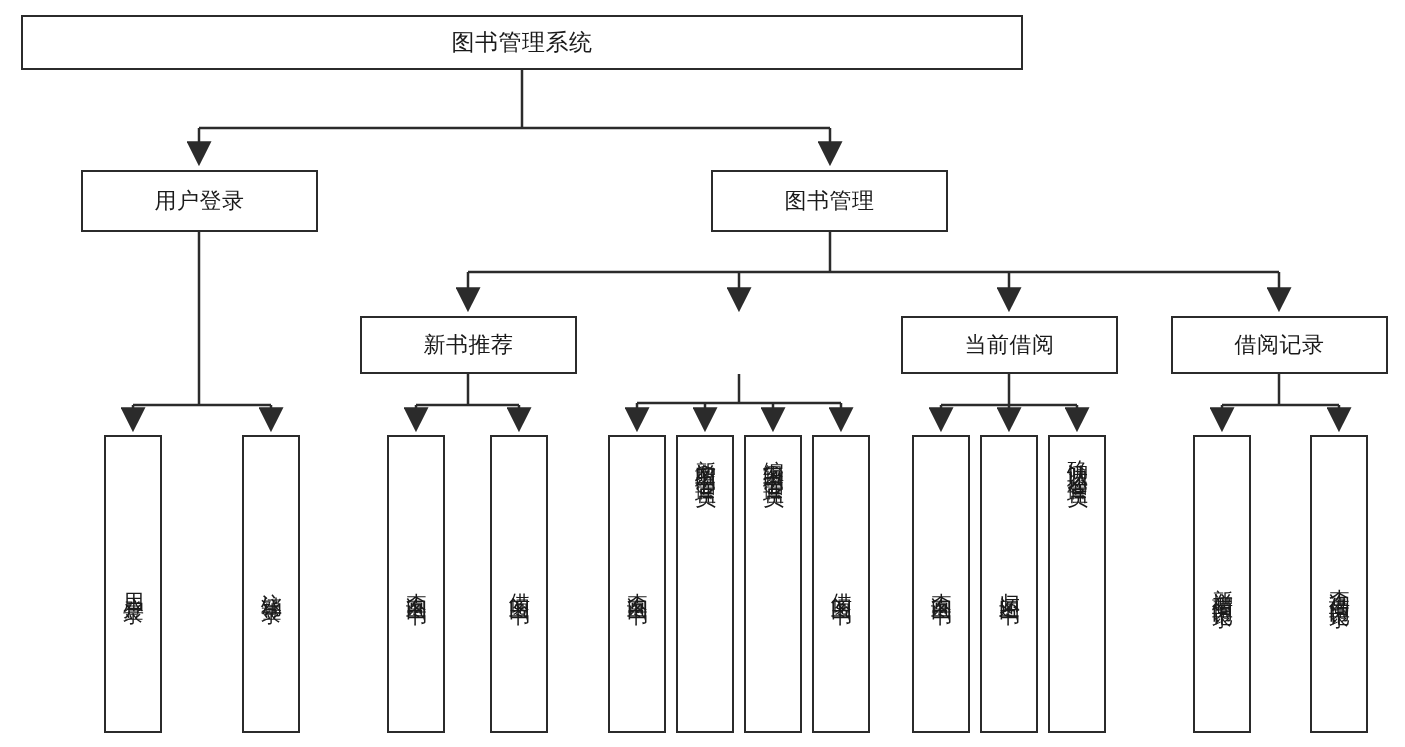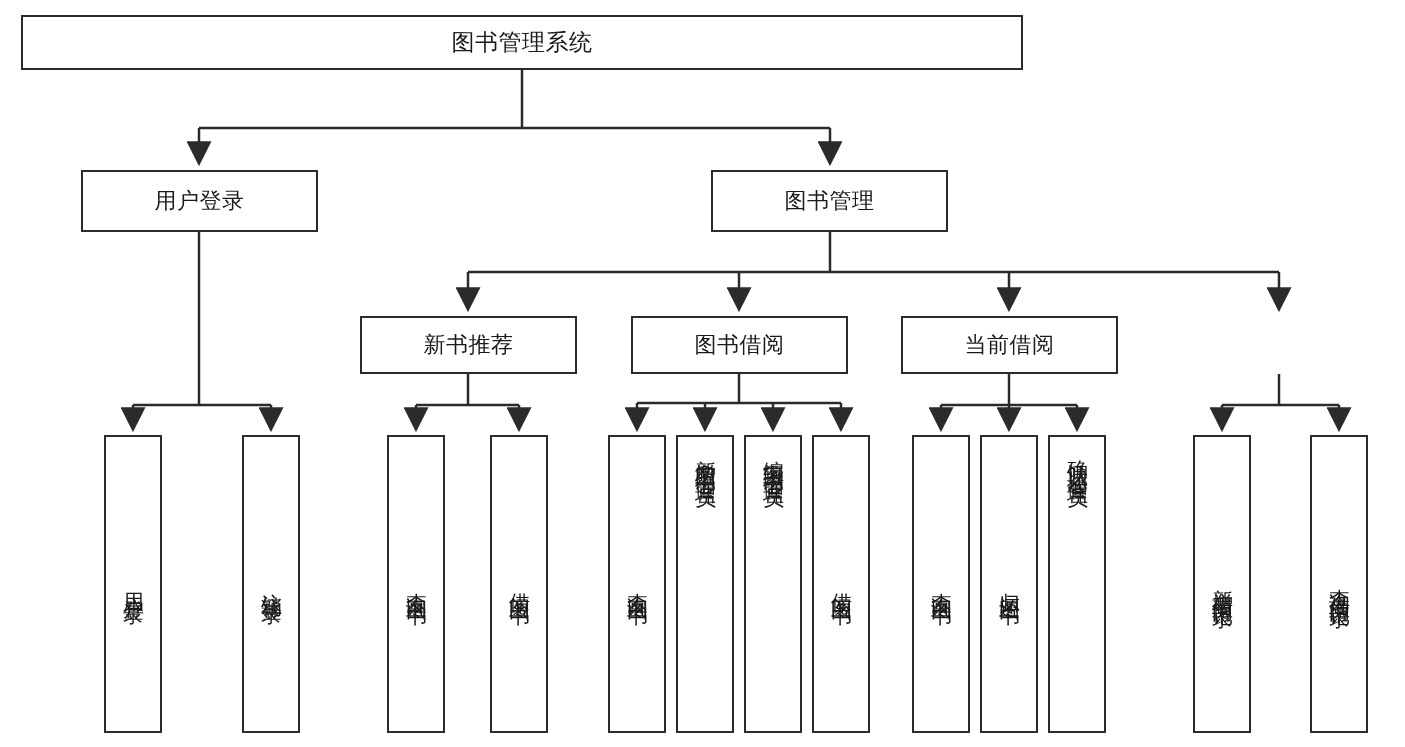--- a/index.html
+++ b/index.html
@@ -135,28 +135,28 @@
   </div>
 
   <div class="node horiz" style="left:711px; top:170px; width:237px; height:62px;align-items:center;">
     <span class="label">图书管理</span>
   </div>
 
   <div class="node horiz" style="left:360px; top:316px; width:217px; height:58px;align-items:center;">
     <span class="label">新书推荐</span>
   </div>
 
-  <div class="node horiz" style="left:631px; top:316px; width:217px; height:58px;">
-    <span class="label">图书借阅</span>
-  </div>
 
   <div class="node horiz" style="left:901px; top:316px; width:217px; height:58px;">
     <span class="label">当前借阅</span>
   </div>
 
+  <div class="node horiz" style="left:1171px; top:316px; width:217px; height:58px;">
+    <span class="label">借阅记录</span>
+  </div>
 
   <div class="node vert center-v" style="left:104px; top:435px; width:58px; height:298px;">
     <span class="label">用户登录</span>
   </div>
 
   <div class="node vert center-v" style="left:242px; top:435px; width:58px; height:298px;">
     <span class="label">注销登录</span>
   </div>
 
   <div class="node vert center-v" style="left:387px; top:435px; width:58px; height:298px;">

